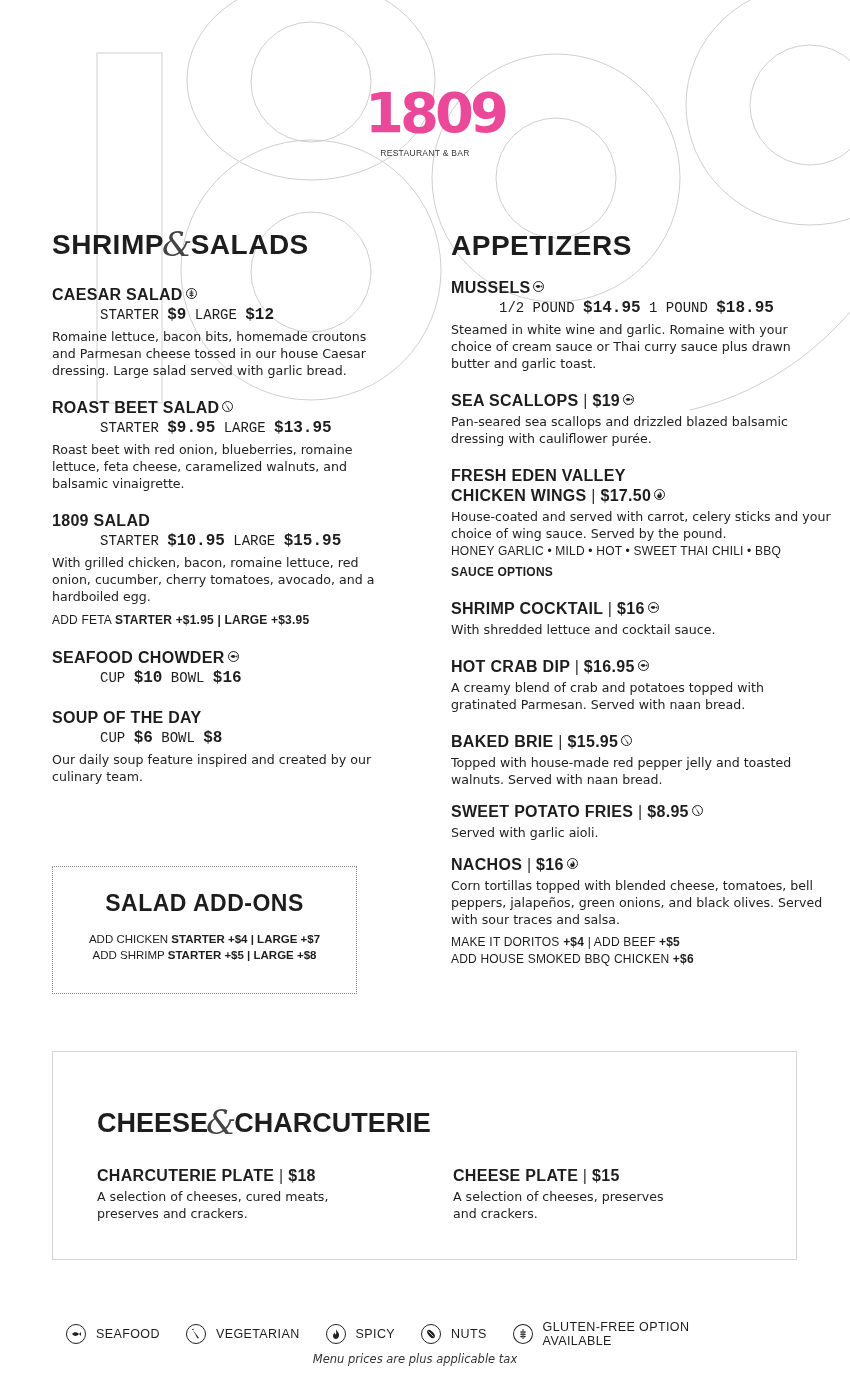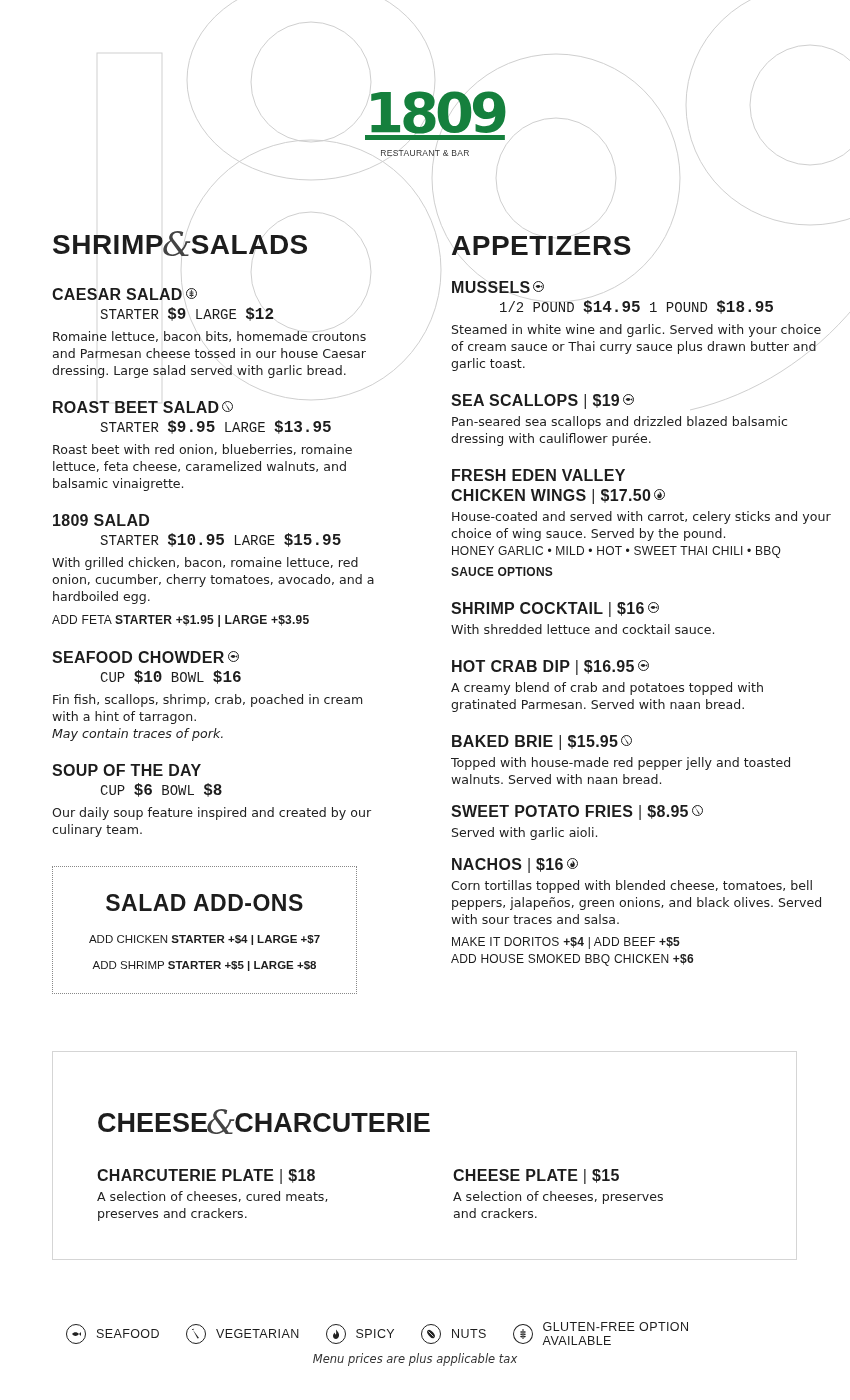--- a/index.html
+++ b/index.html
@@ -1,39 +1,39 @@
 <!DOCTYPE html>
 <html><head>
 <meta charset="utf-8">
 <style>
   html, body { margin:0; padding:0; background:#fff; }
   body { width:850px; height:1400px; position:relative; overflow:hidden; color:#1d1d1d;
          font-family:"DejaVu Sans", sans-serif; }
   .wm { position:absolute; left:0; top:0; width:850px; height:420px; pointer-events:none; }
   .logo { position:absolute; left:365px; top:82px; width:120px; text-align:center; }
-  .logo-mark { font-family:"DejaVu Sans", sans-serif; font-weight:bold; font-size:56px; letter-spacing:-4px; line-height:62px; color:#15803d;text-decoration:underline; }
+  .logo-mark { font-family:"DejaVu Sans", sans-serif; font-weight:bold; font-size:56px; letter-spacing:-4px; line-height:62px; color:#ec4899; }
   .logo-sub { font-family:"Liberation Sans", sans-serif; font-size:8.5px; letter-spacing:0.3px; color:#333; margin-top:4px; }
   .col { position:absolute; }
   .col-left { left:52px; top:226px; width:330px; }
   .col-right { left:451px; top:230px; width:380px; }
   .sec-title { font-family:"Liberation Sans", sans-serif; font-weight:bold; font-size:28px; letter-spacing:0.5px; line-height:32px; white-space:nowrap; }
   .amp { font-family:"DejaVu Serif", serif; font-style:italic; font-weight:normal; font-size:34px; color:#444; margin:0 -2px; position:relative; top:2px; }
   .item { margin-top:19px; }
   .item-name { font-family:"Liberation Sans", sans-serif; font-weight:bold; font-size:16px; line-height:20px; letter-spacing:0.3px; }
   .sep { font-weight:normal; color:#333; }
   .price-line { font-family:Liberation Mono, monospace; font-size:14px; line-height:21px;margin-left:48px; }
   .price-line b { font-size:16px; }
   .desc { font-family:"DejaVu Sans", sans-serif; font-size:12.6px; line-height:17px; color:#222; margin-top:2px; }
   .desc i { font-style:italic; }
   .note { font-family:"Liberation Sans", sans-serif; font-size:12px; line-height:18px; margin-top:6px; letter-spacing:0.2px; }
   .icon { display:inline-block; width:11px; height:11px; border:1px solid #222; border-radius:50%; vertical-align:middle; margin-left:3px; position:relative; top:-2px; box-sizing:border-box; }
   .icon svg { width:9px; height:9px; display:block; }
   .addons { position:absolute; left:52px; top:866px; width:305px; height:128px; border:1px dotted #888; box-sizing:border-box; padding:22px 22px;text-align:center; }
   .addons-title { font-family:"Liberation Sans", sans-serif; font-weight:bold; font-size:23px; letter-spacing:0.5px; line-height:28px; }
-  .addons-row { font-family:"Liberation Sans", sans-serif; font-size:11.5px; line-height:16px; margin-top:10px; }
+  .addons-row { font-family:"Liberation Sans", sans-serif; font-size:11.5px; line-height:16px; }
   .cheese { position:absolute; left:52px; top:1051px; width:745px; height:209px; border:1px solid #d5d5d5; box-sizing:border-box; }
   .cheese-title { position:absolute; left:44px; top:48px; font-family:"Liberation Sans", sans-serif; font-weight:bold; font-size:27px; letter-spacing:0; white-space:nowrap; }
   .cheese-item { position:absolute; top:114px; width:320px; }
   .legend { position:absolute; left:66px; top:1320px; width:720px; display:flex; align-items:center; }
   .lg { display:flex; align-items:center; margin-right:26px; }
   .lg-ic { width:20px; height:20px; border:1.5px solid #222; border-radius:50%; box-sizing:border-box; display:flex; align-items:center; justify-content:center; margin-right:10px; }
   .lg-ic svg { width:12px; height:12px; }
   .lg-label { font-family:"Liberation Sans", sans-serif; font-size:12.5px; letter-spacing:0.4px; }
   .taxnote { position:absolute; left:0; width:830px; top:1352px; text-align:center; font-family:"DejaVu Sans", sans-serif; font-style:italic; font-size:11.5px; color:#333; }
 </style>
@@ -122,21 +122,20 @@
     <div class="note"><span>ADD FETA</span> <b>STARTER +$1.95 | LARGE +$3.95</b></div>
   </div>
 
   <div class="item">
     <div class="item-name"><span>SEAFOOD CHOWDER</span><span class="icon"><svg>
             <use href="#i-seafood"></use>
           </svg></span></div>
     <div class="price-line">
       <span>CUP</span> <b>$10</b> <span>BOWL</span> <b>$16</b>
     </div>
-    <div class="desc"><span>Fin fish, scallops, shrimp, crab, poached in cream with a hint of tarragon.</span><br><i>May contain traces of pork.</i></div>
   </div>
 
   <div class="item">
     <div class="item-name"><span>SOUP OF THE DAY</span></div>
     <div class="price-line">
       <span>CUP</span> <b>$6</b> <span>BOWL</span> <b>$8</b>
     </div>
     <div class="desc">Our daily soup feature inspired and created by our culinary team.</div>
   </div>
 </section>
@@ -150,21 +149,21 @@
 <section class="col col-right">
   <div class="sec-title">APPETIZERS</div>
 
   <div class="item" style="margin-top:16px">
     <div class="item-name"><span>MUSSELS</span><span class="icon"><svg>
             <use href="#i-seafood"></use>
           </svg></span></div>
     <div class="price-line">
       <span>1/2 POUND</span> <b>$14.95</b> <span>1 POUND</span> <b>$18.95</b>
     </div>
-    <div class="desc">Steamed in white wine and garlic. Served with your choice of cream sauce or Thai curry sauce plus drawn butter and garlic toast.</div>
+    <div class="desc">Steamed in white wine and garlic. Romaine with your choice of cream sauce or Thai curry sauce plus drawn butter and garlic toast.</div>
   </div>
 
   <div class="item">
     <div class="item-name"><span>SEA SCALLOPS</span> <span class="sep">|</span> <span>$19</span><span class="icon"><svg>
             <use href="#i-seafood"></use>
           </svg></span></div>
     <div class="desc">Pan-seared sea scallops and drizzled blazed balsamic dressing with cauliflower purée.</div>
   </div>
 
   <div class="item">

